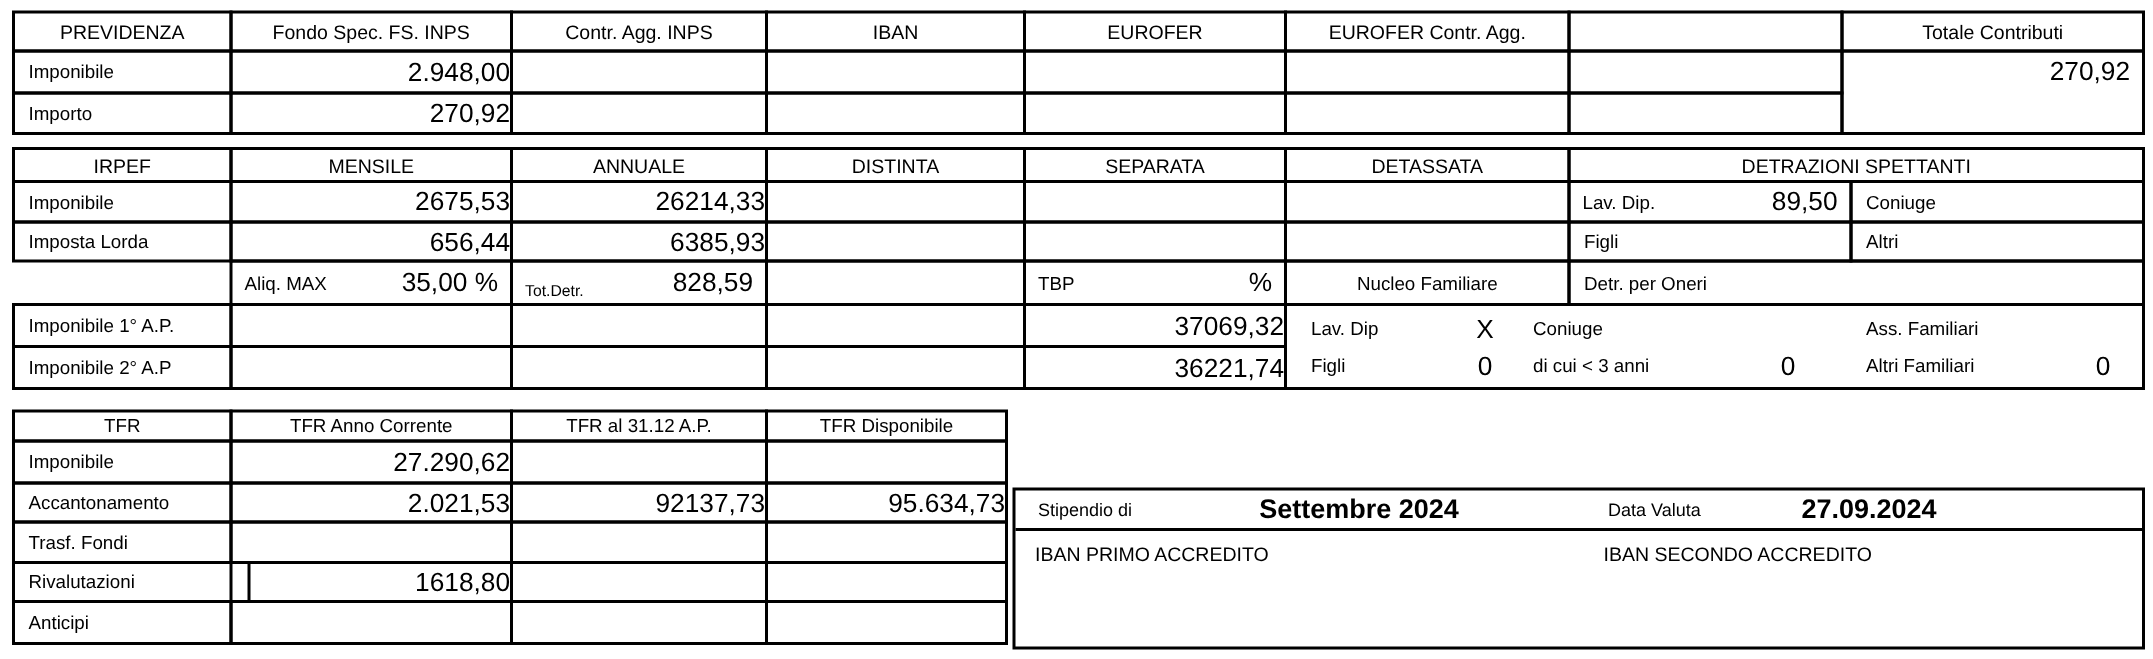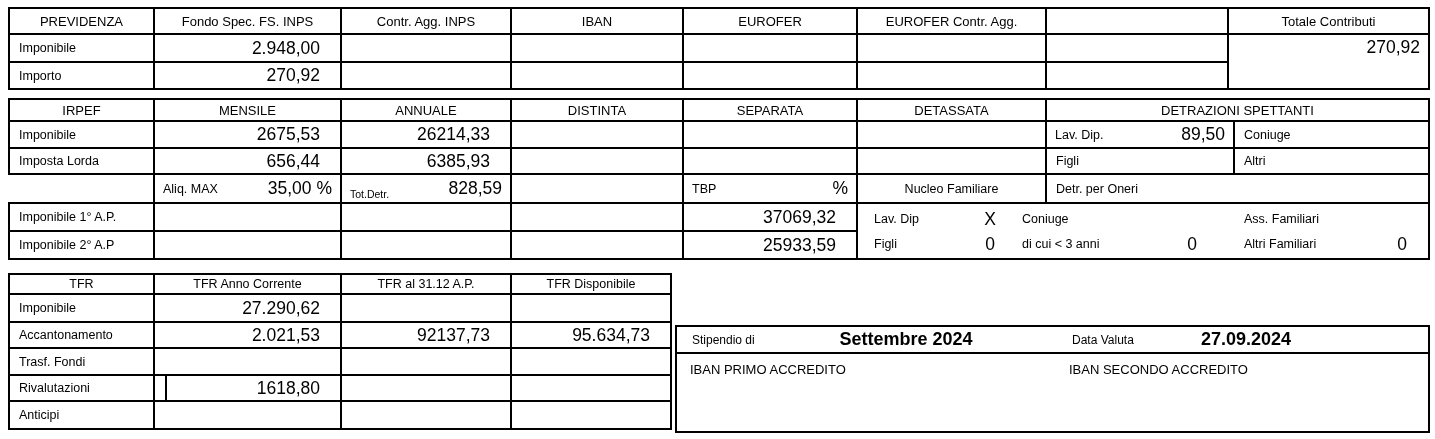--- a/index.html
+++ b/index.html
@@ -3,21 +3,21 @@
 <meta charset="utf-8">
 <style>
   html,body{margin:0;padding:0;background:#fff;}
   .page{position:relative;width:1435px;height:439px;background:#ffffff;
         font-family:"Liberation Sans","DejaVu Sans",sans-serif;color:#000;}
   .c{position:absolute;box-sizing:border-box;border:2px solid #000;
      display:flex;align-items:center;white-space:nowrap;overflow:hidden;}
   .hdr{justify-content:center;font-size:13px;text-align:center;}
   .hdr-sm{justify-content:center;font-size:12.5px;text-align:left;}
   .lbl{font-size:12.5px;padding-left:9px;}
-  .val{justify-content:flex-end;font-size:17.5px;padding-right:20px;}
+  .val{justify-content:flex-end;font-size:17.5px;padding-right:0;}
   .valtop{justify-content:flex-end;align-items:flex-start;font-size:17.5px;padding:2px 8px 0 0;}
   .split{justify-content:space-between;padding:0 8px;}
   .sl{font-size:12.5px;}
   .sl-sm{font-size:10.5px;align-self:flex-start;padding-top:13px;}
   .sv{font-size:17.5px;}
   .box{position:absolute;box-sizing:border-box;border:2px solid #000;}
   .abs{position:absolute;display:flex;align-items:center;white-space:nowrap;}
   .flbl{font-size:12.5px;}
   .fval{font-size:17.5px;justify-content:center;}
   .bold-big{font-size:18px;font-weight:bold;justify-content:center;}
@@ -104,21 +104,21 @@
   <div class="c lbl" style="left:8px;top:202px;width:147px;height:30px">Imponibile 1° A.P.</div>
   <div class="c" style="left:153px;top:202px;width:189px;height:30px"></div>
   <div class="c" style="left:340px;top:202px;width:172px;height:30px"></div>
   <div class="c" style="left:510px;top:202px;width:174px;height:30px"></div>
   <div class="c val" style="left:682px;top:202px;width:176px;height:30px">37069,32</div>
 
   <div class="c lbl" style="left:8px;top:230px;width:147px;height:30px">Imponibile 2° A.P</div>
   <div class="c" style="left:153px;top:230px;width:189px;height:30px"></div>
   <div class="c" style="left:340px;top:230px;width:172px;height:30px"></div>
   <div class="c" style="left:510px;top:230px;width:174px;height:30px"></div>
-  <div class="c val" style="left:682px;top:230px;width:176px;height:30px">25933,59</div>
+  <div class="c val" style="left:682px;top:230px;width:176px;height:30px">36221,74</div>
 
   <div class="box" style="left:856px;top:202px;width:574px;height:58px">
     <span class="abs flbl" style="left:16px;top:3px;height:24px">Lav. Dip</span>
     <span class="abs fval" style="left:114px;top:3px;width:36px;height:24px">X</span>
     <span class="abs flbl" style="left:164px;top:3px;height:24px">Coniuge</span>
     <span class="abs flbl" style="left:386px;top:3px;height:24px">Ass. Familiari</span>
     <span class="abs flbl" style="left:16px;top:28px;height:24px">Figli</span>
     <span class="abs fval" style="left:114px;top:28px;width:36px;height:24px">0</span>
     <span class="abs flbl" style="left:164px;top:28px;height:24px">di cui &lt; 3 anni</span>
     <span class="abs fval" style="left:316px;top:28px;width:36px;height:24px">0</span>

